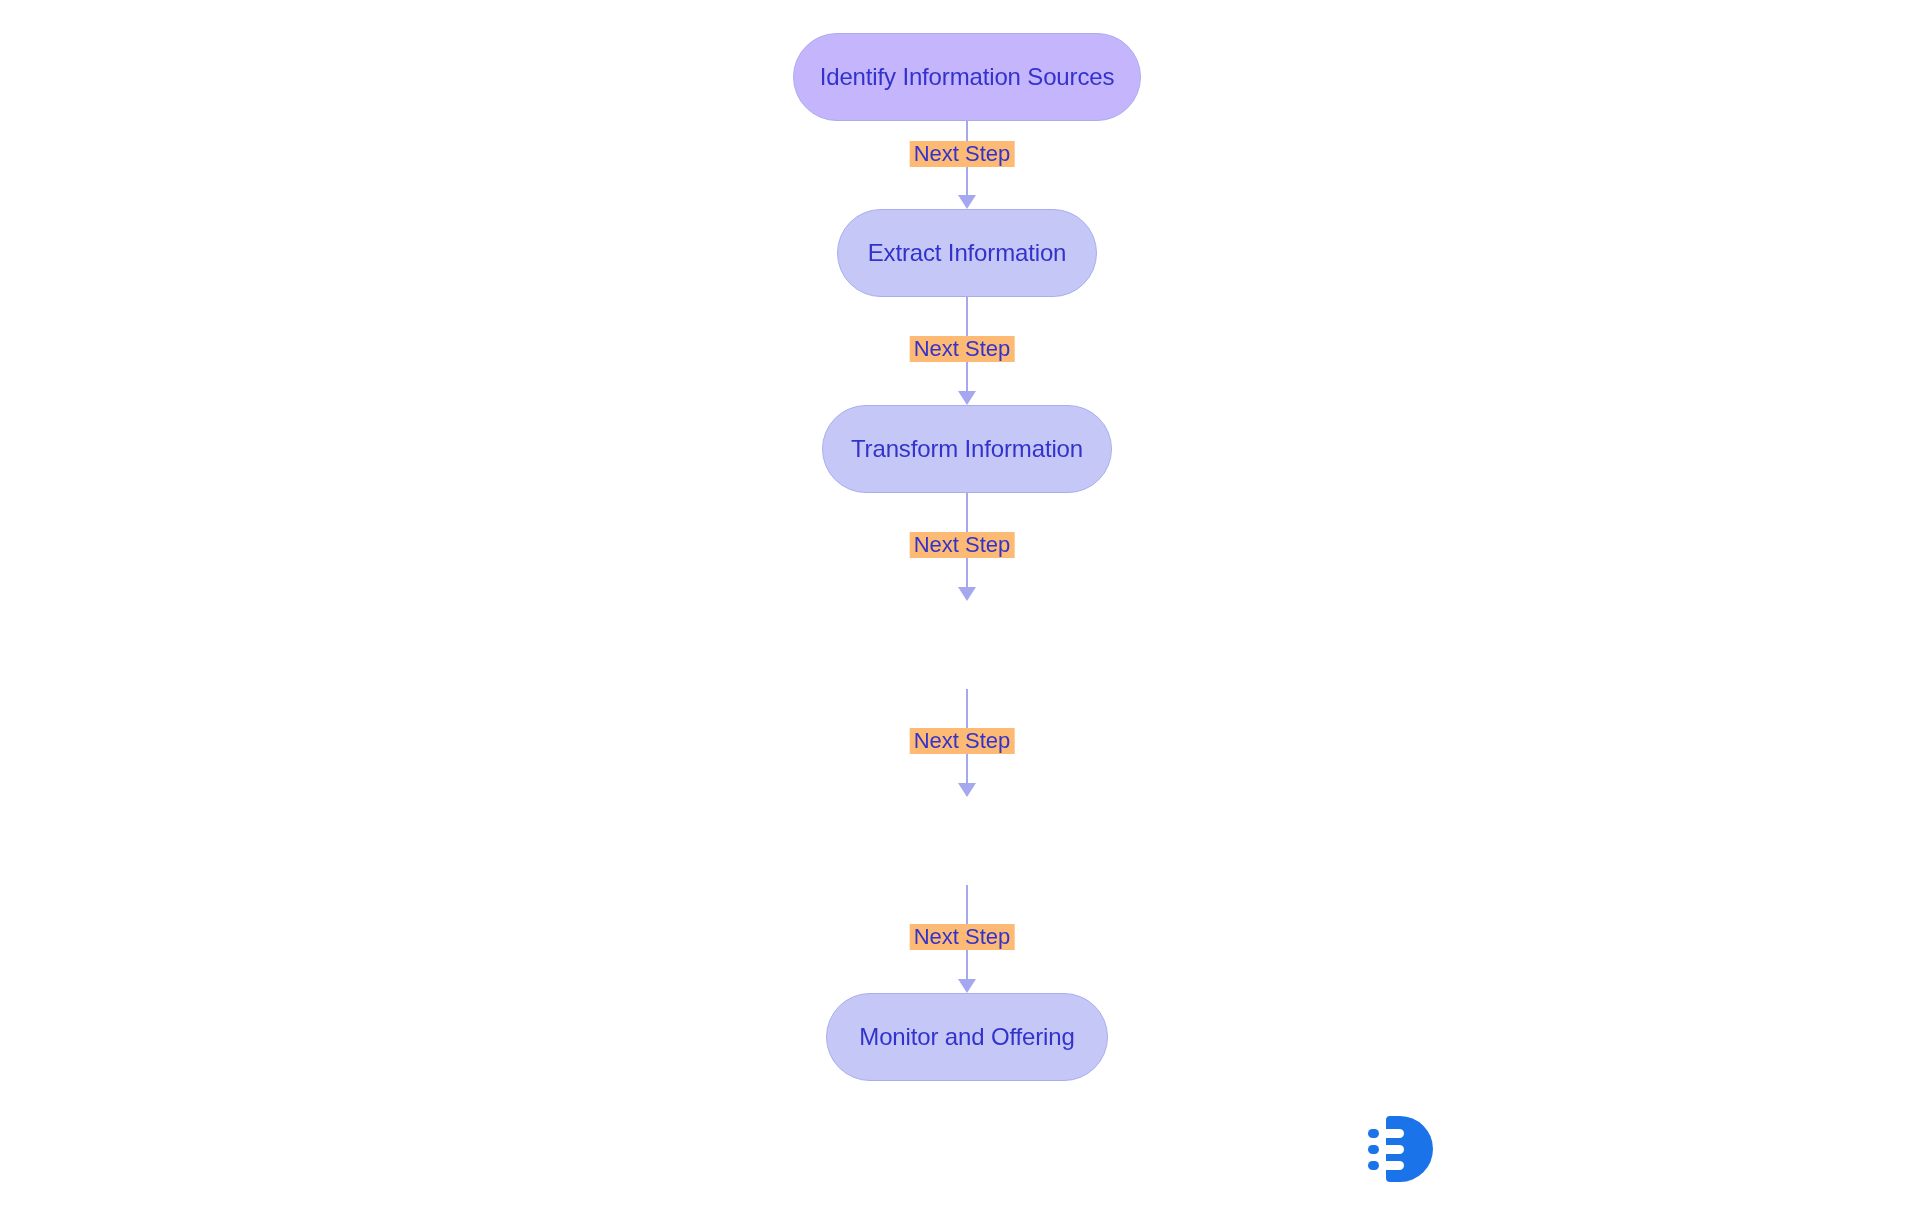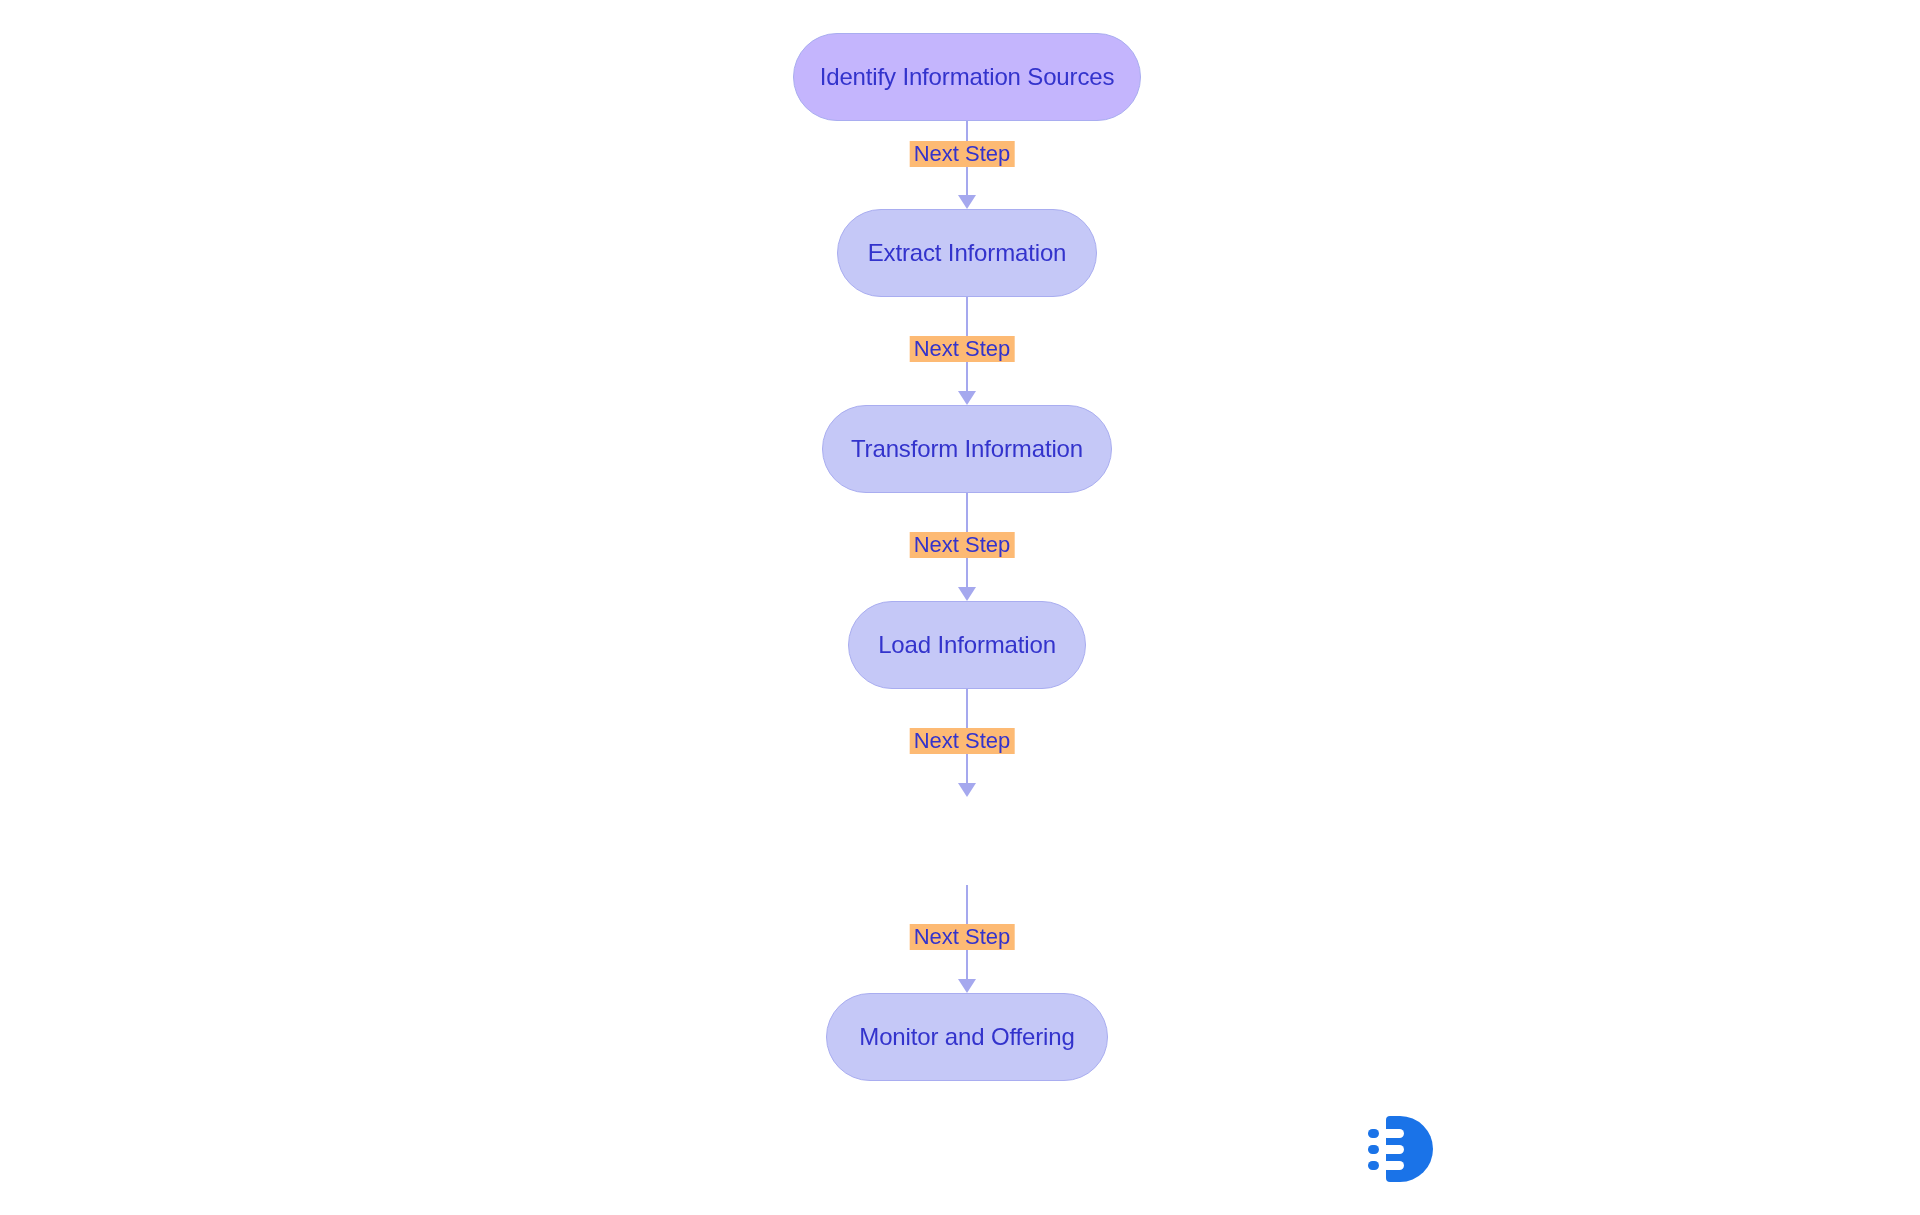--- a/index.html
+++ b/index.html
@@ -146,23 +146,20 @@
       <div class="edge-label" style="left: 962px; top: 937px; color: rgb(51, 51, 204);">Next Step</div>
       <div class="node" style="left: 967px; top: 57px; width: 348px; background: #c4b5fd; border-color: rgb(169, 173, 240); margin-top: 20px;">
         <span class="node-label" style="color: rgb(51, 51, 204);">Identify Information Sources</span>
       </div>
       <div class="node" style="left: 967px; top: 253px; width: 260px; background: rgb(197, 200, 247); border-color: rgb(169, 173, 240);">
         <span class="node-label" style="color: rgb(51, 51, 204);">Extract Information</span>
       </div>
       <div class="node" style="left: 967px; top: 449px; width: 290px; background: rgb(197, 200, 247); border-color: rgb(169, 173, 240);">
         <span class="node-label" style="color: rgb(51, 51, 204);">Transform Information</span>
       </div>
-      <div class="node" style="left: 967px; top: 645px; width: 238px; background: rgb(197, 200, 247); border-color: rgb(169, 173, 240);">
-        <span class="node-label" style="color: rgb(51, 51, 204);">Load Information</span>
-      </div>
       <div class="node" style="left: 967px; top: 1037px; width: 282px; background: rgb(197, 200, 247); border-color: rgb(169, 173, 240);">
         <span class="node-label" style="color: rgb(51, 51, 204);">Monitor and Offering</span>
       </div>
     </div>
 </div>
 
 <div id="logo">
   <svg class="logo-mark" viewBox="0 0 74 74" aria-hidden="true">
     <g id="logo-mark-group">
         <path d="M22 4 h10 a33 33 0 0 1 0 66 h-10 a4 4 0 0 1 -4 -4 v-58 a4 4 0 0 1 4 -4 z" fill="#1a73e8"></path>

